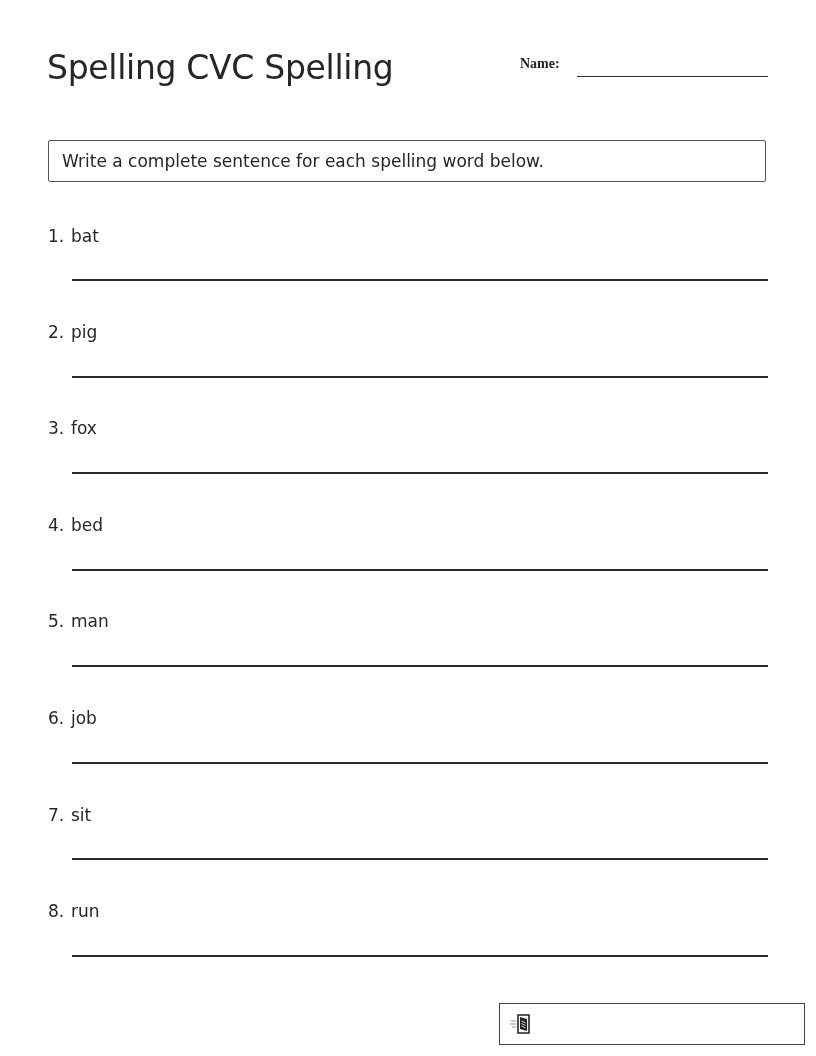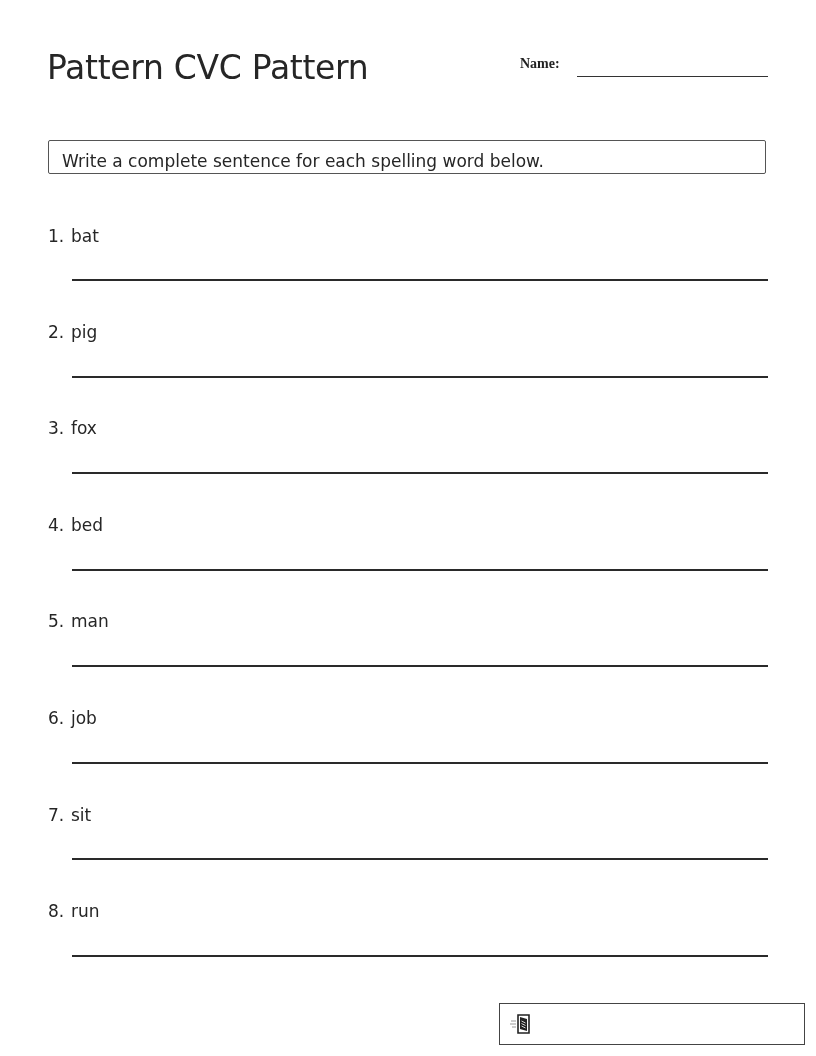--- a/index.html
+++ b/index.html
@@ -1,33 +1,33 @@
 <!DOCTYPE html>
 <html><head>
   <meta charset="utf-8">
   <style>
     html, body { margin: 0; padding: 0; background: #ffffff; }
     body { width: 816px; height: 1056px; position: relative; overflow: hidden; color: #262626; font-family: "DejaVu Sans", sans-serif; }
     .title { position: absolute; left: 47px; top: 48px; font-size: 33px; font-weight: normal; color: #262626; letter-spacing: -0.3px; margin: 0; line-height: 40px; }
     .name-label { position: absolute; left: 520px; top: 54px; font-family: "Liberation Serif", "DejaVu Serif", serif; font-size: 14px; color: #222; line-height: 20px; font-weight: bold; }
     .name-line { position: absolute; left: 577px; top: 76px; width: 191px; height: 0; border-top: 1.5px solid #333; }
-    .instr-box { position: absolute; left: 48px; top: 140px; width: 718px; height: 34px; border: 1.3px solid #555; border-radius: 2px; box-sizing: border-box; }
+    .instr-box { position: absolute; left: 48px; top: 140px; width: 718px; height: 42px; border: 1.3px solid #555; border-radius: 2px; box-sizing: border-box; }
     .instr-text { position: absolute; left: 13px; top: 9px; font-size: 17px; color: #262626; line-height: 22px; white-space: nowrap; }
     .item { position: absolute; left: 48px; width: 720px; height: 60px; }
     .item-num { position: absolute; left: 0; top: 0; font-size: 17px; color: #262626; line-height: 22px; }
     .item-word { position: absolute; left: 23px; top: 0; font-size: 17px; color: #262626; line-height: 22px; }
     .answer-line { position: absolute; left: 24px; width: 696px; height: 0; border-top: 2.2px solid #2a2a2a; }
     .footer-box { position: absolute; left: 499px; top: 1003px; width: 306px; height: 42px; border: 1.3px solid #444; box-sizing: border-box; display: flex; align-items: center; }
     .footer-icon { margin-left: 10px; width: 24px; height: 22px; display: inline-block; }
     .footer-text { margin-left: 6px; font-size: 13.5px; color: #262626; white-space: nowrap; }
   </style>
 </head>
 <body>
 
-<h1 class="title">Pattern CVC Pattern</h1>
+<h1 class="title">Spelling CVC Spelling</h1>
 
 <div class="name-label">Name:</div>
 <div class="name-line"></div>
 
 <div class="instr-box">
   <div class="instr-text">Write a complete sentence for each spelling word below.</div>
 </div>
 
 <div class="item" style="top:225px;">
   <span class="item-num">1.</span>

